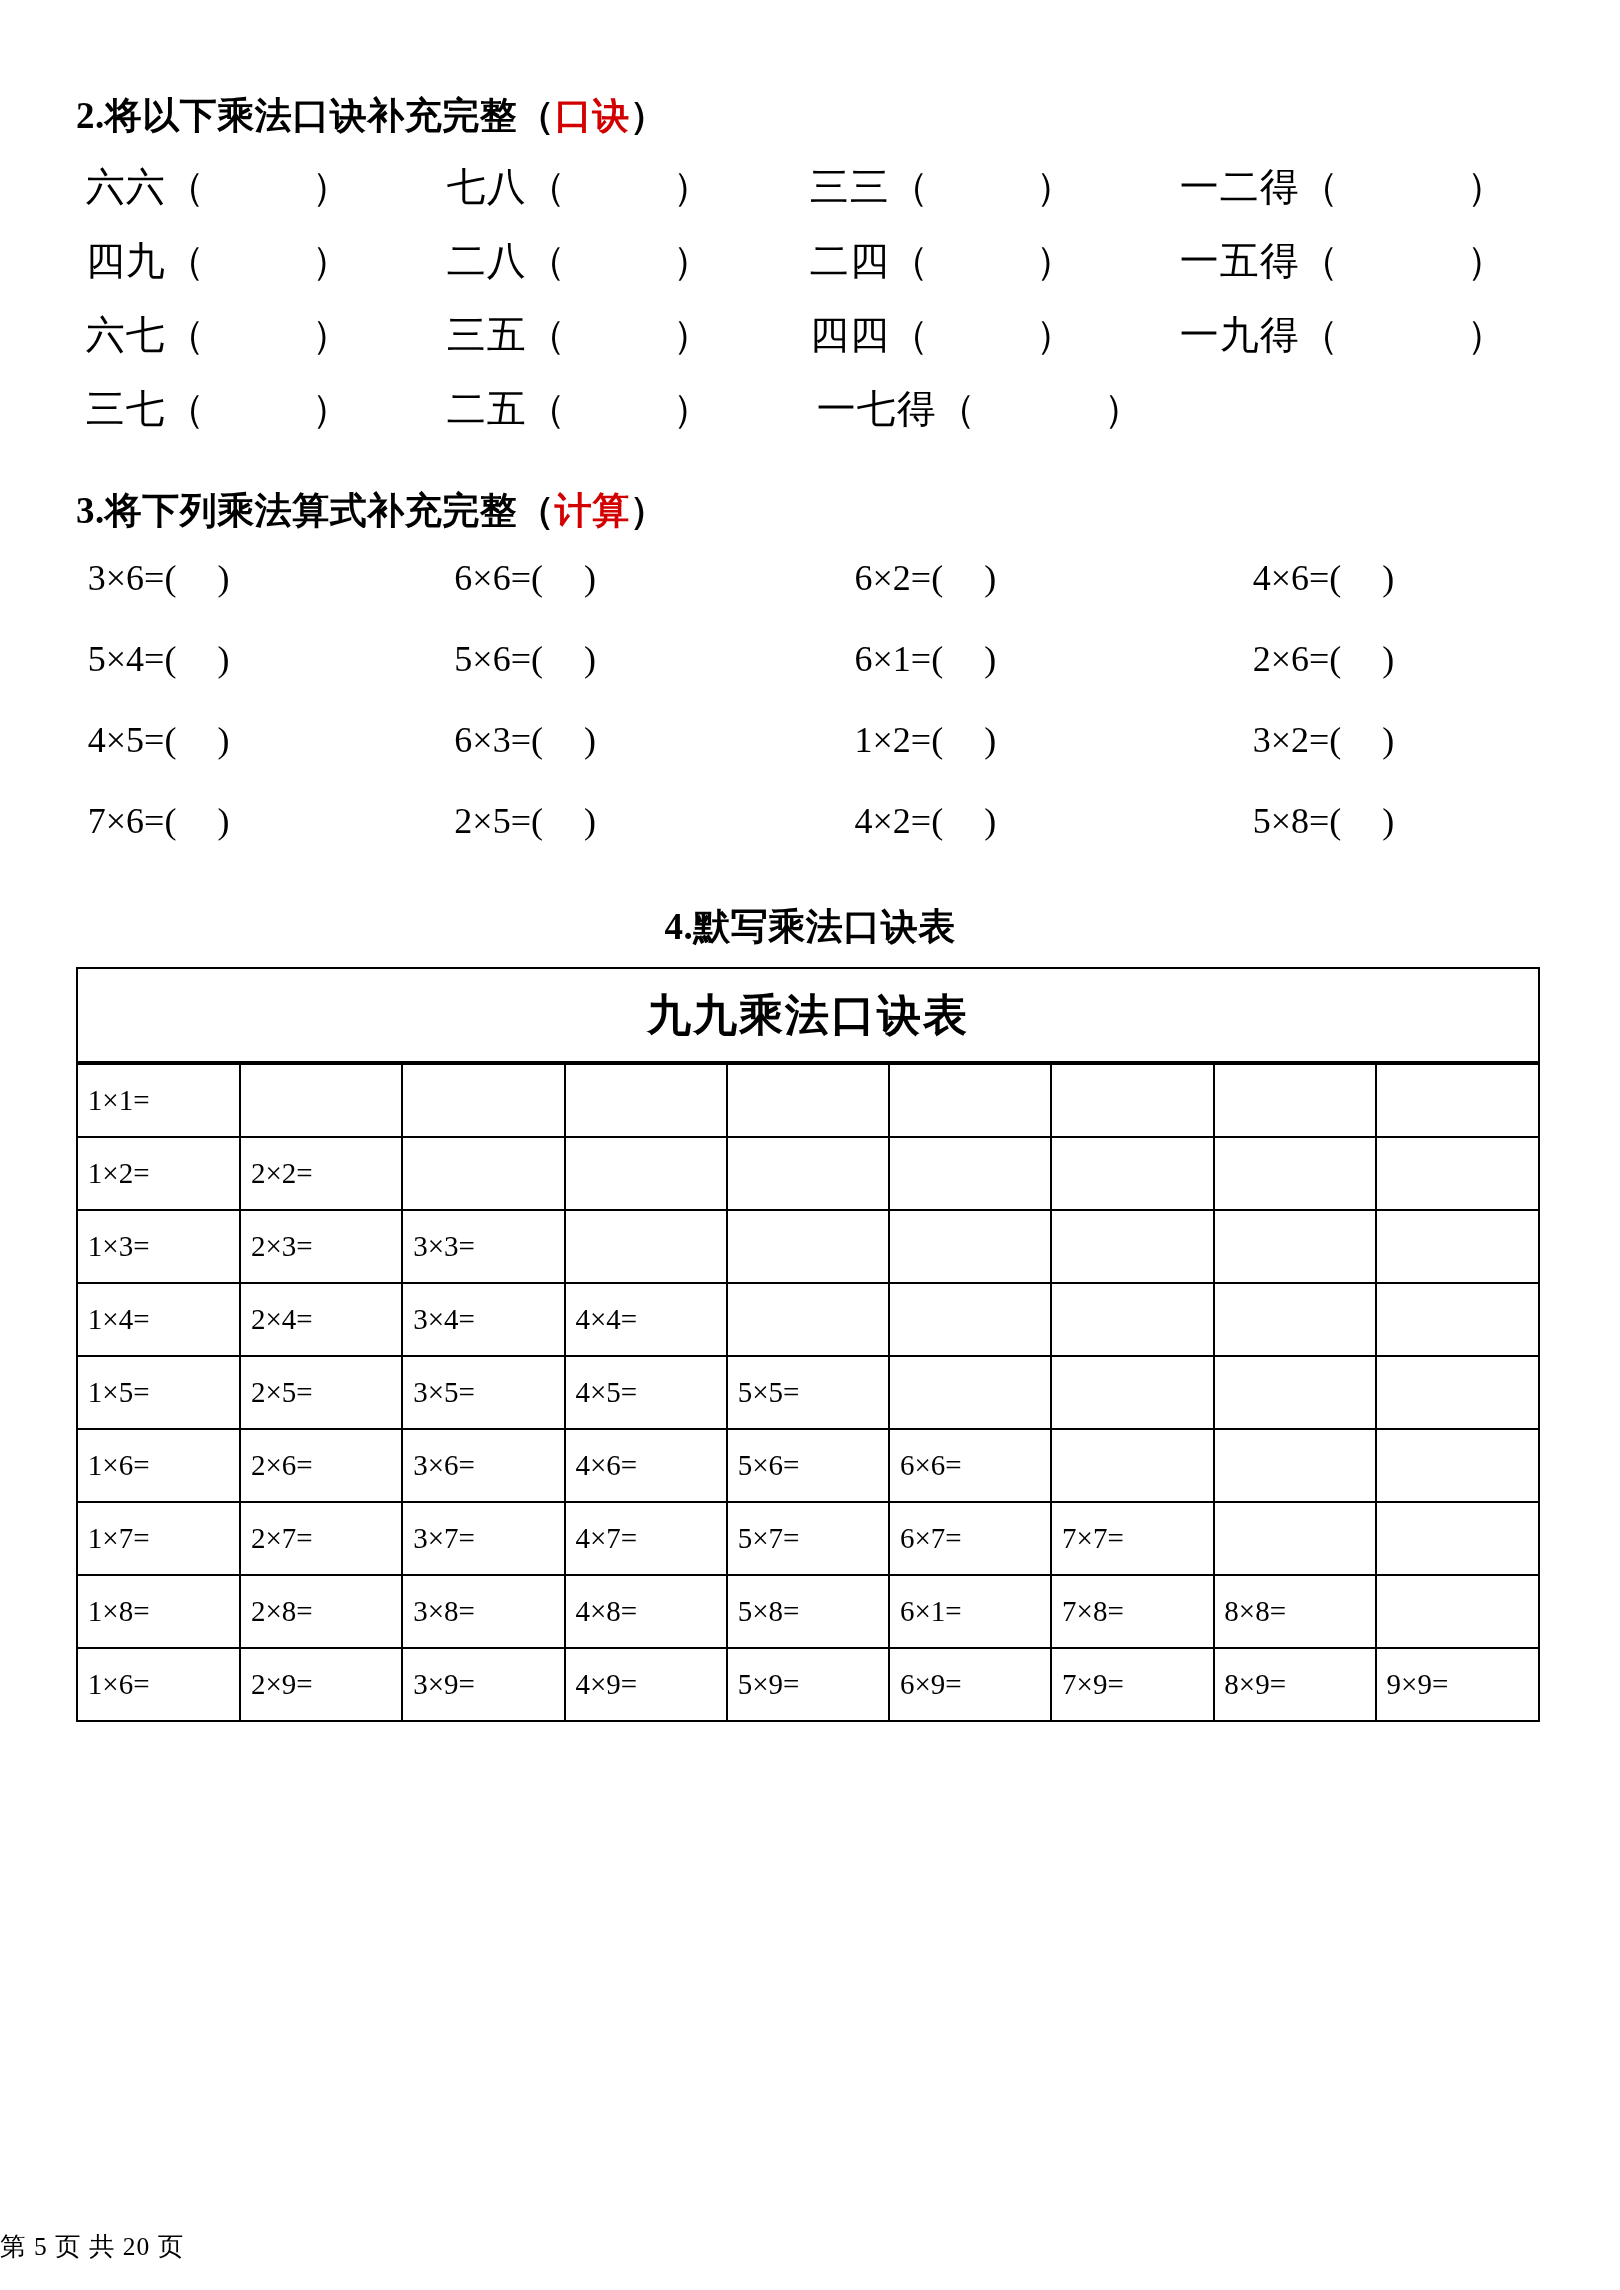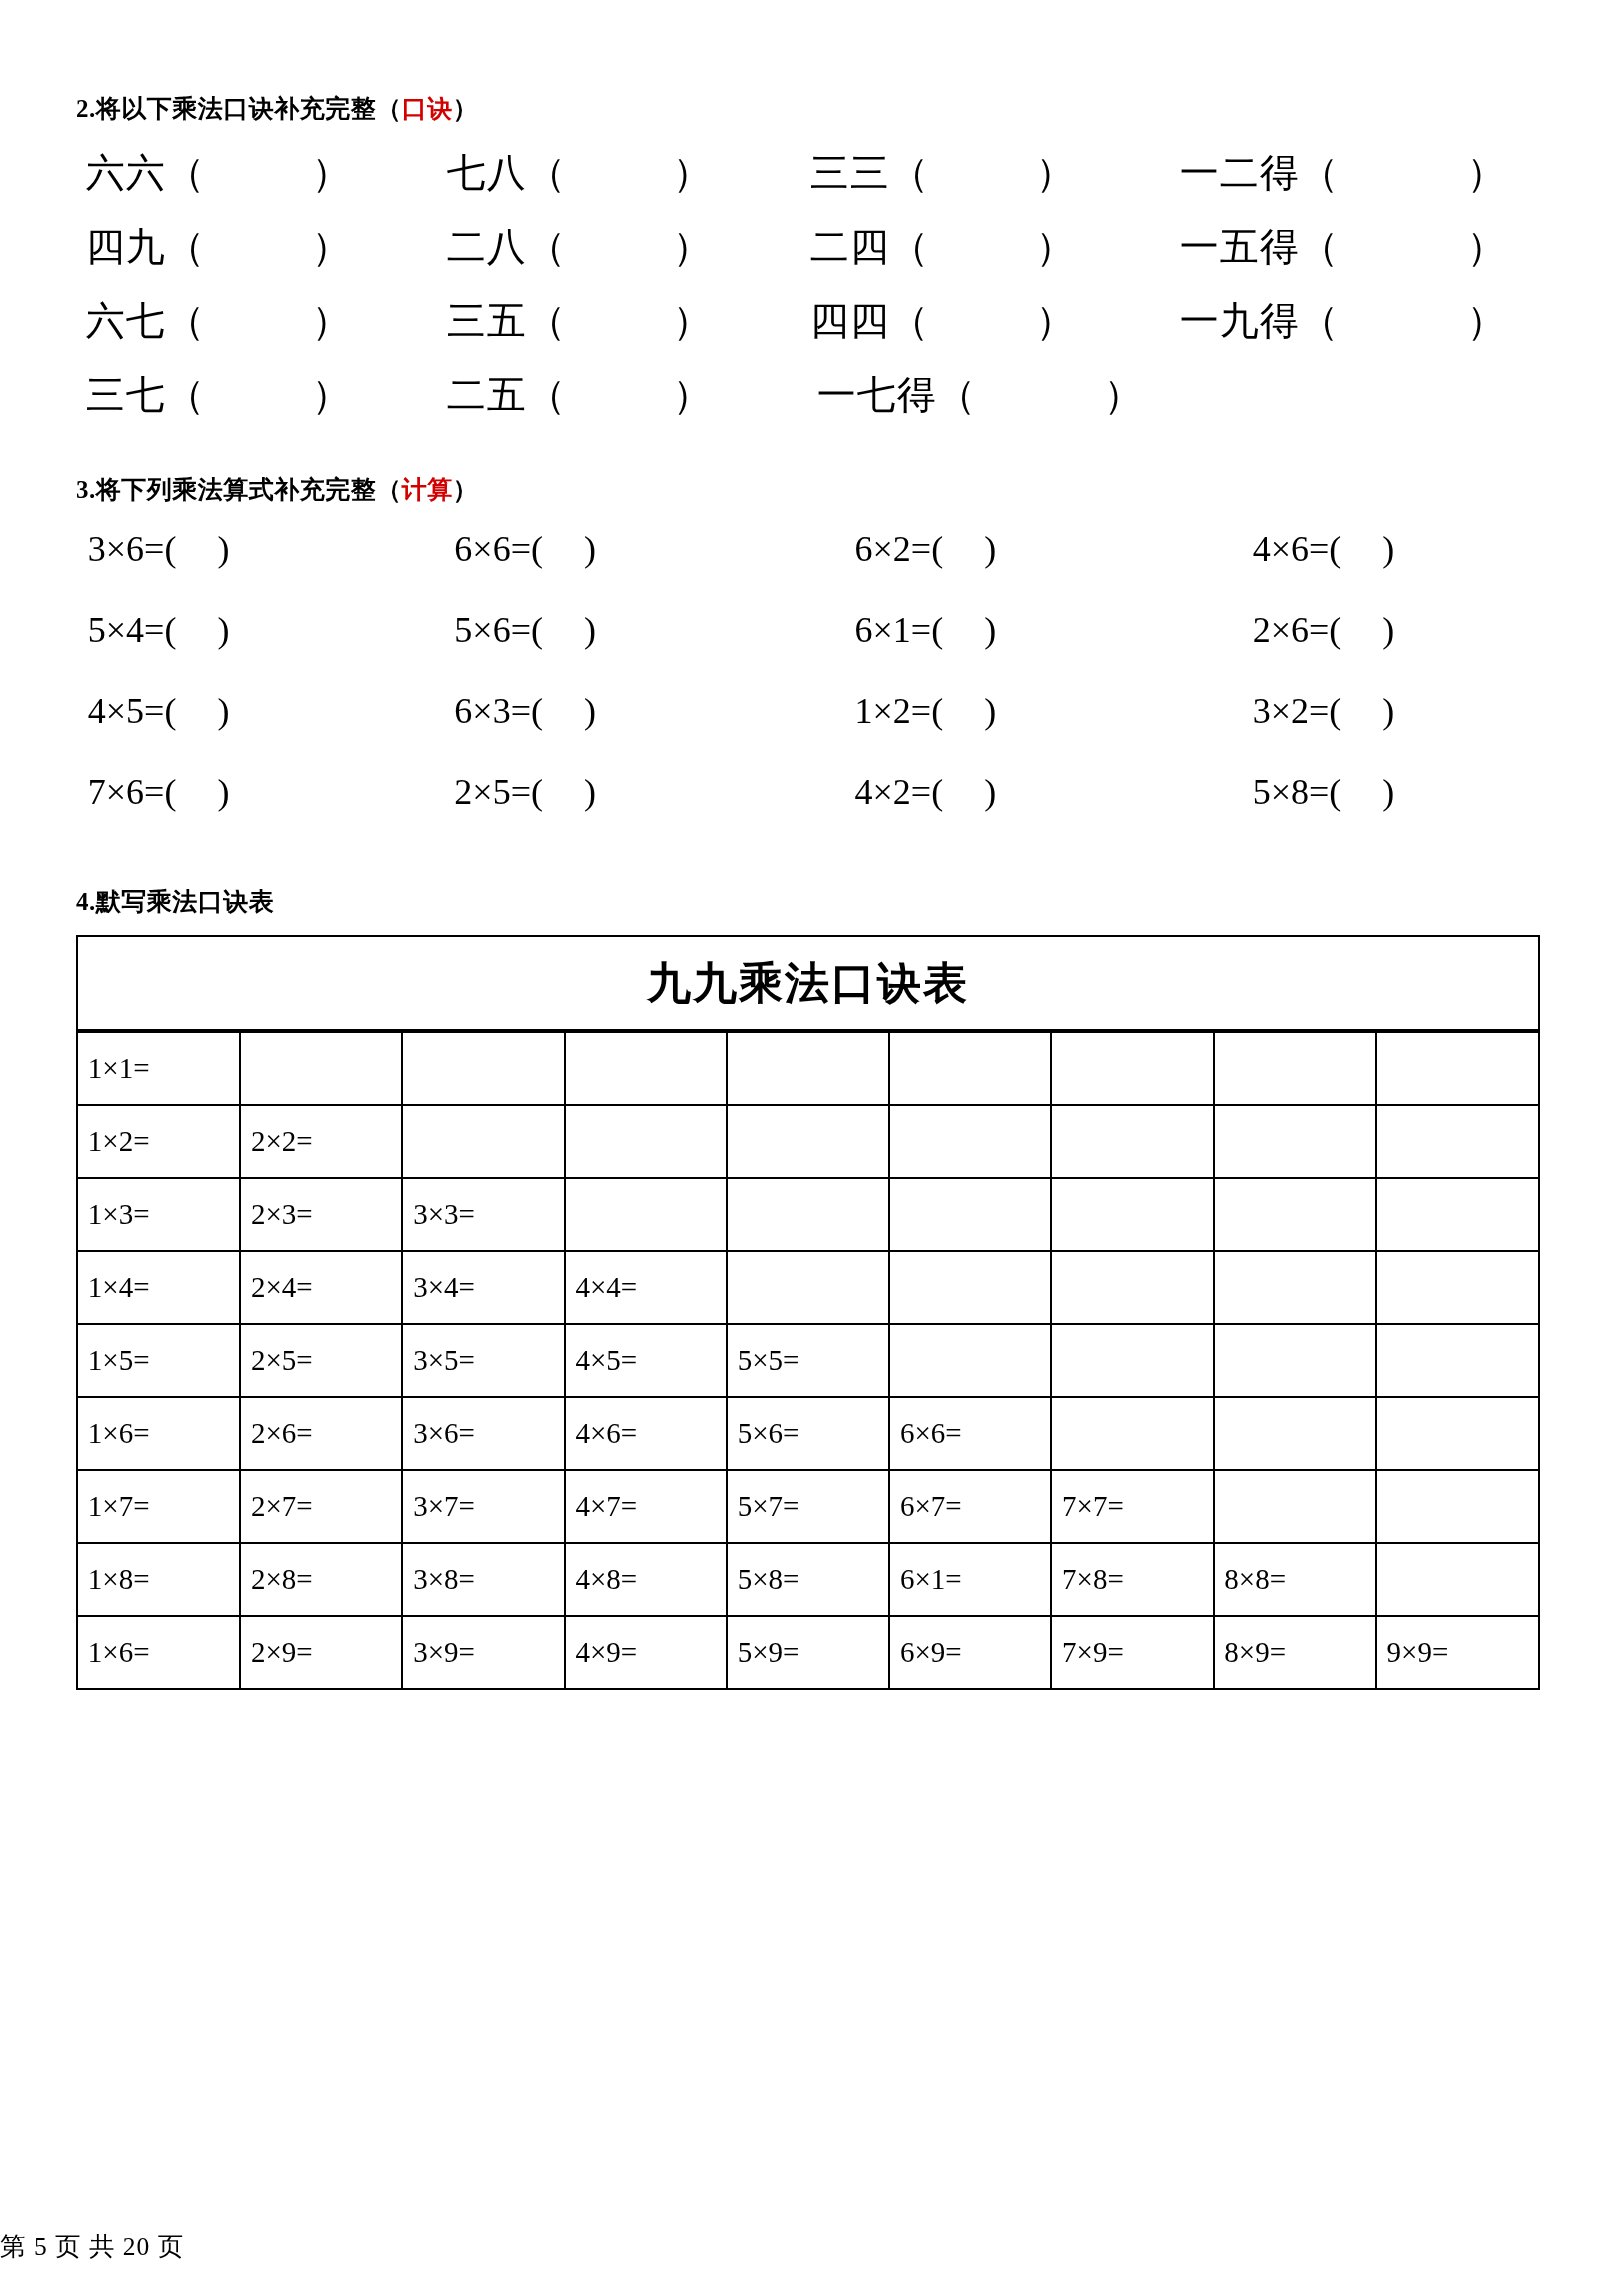--- a/index.html
+++ b/index.html
@@ -18,33 +18,33 @@
   .page {
     width: 1620px;
     height: 2291px;
     box-sizing: border-box;
     padding: 94px 76px 0 76px;
     position: relative;
   }
 
   
   .section-heading {
-    font-size: 25px;
+    font-size: 37px;
     font-weight: bold;
     letter-spacing: 0.5px;
     line-height: 1.2;
     margin: 0;
     white-space: nowrap;
   }
   .section-heading .accent {
     color: #d20000;
   }
   .heading-2 { margin-bottom: 21.6px; }
   .heading-3 { margin-top: 33px; margin-bottom: 23.5px; }
-  .heading-4 { margin-top: 35px; margin-bottom: 17.6px; }
+  .heading-4 { margin-top: 24px; margin-bottom: 17.6px; text-align: center; }
 
   
   .kq-block {
     padding-left: 9.8px;
   }
   .kq-row {
     display: flex;
     align-items: baseline;
     height: 74px;
   }

